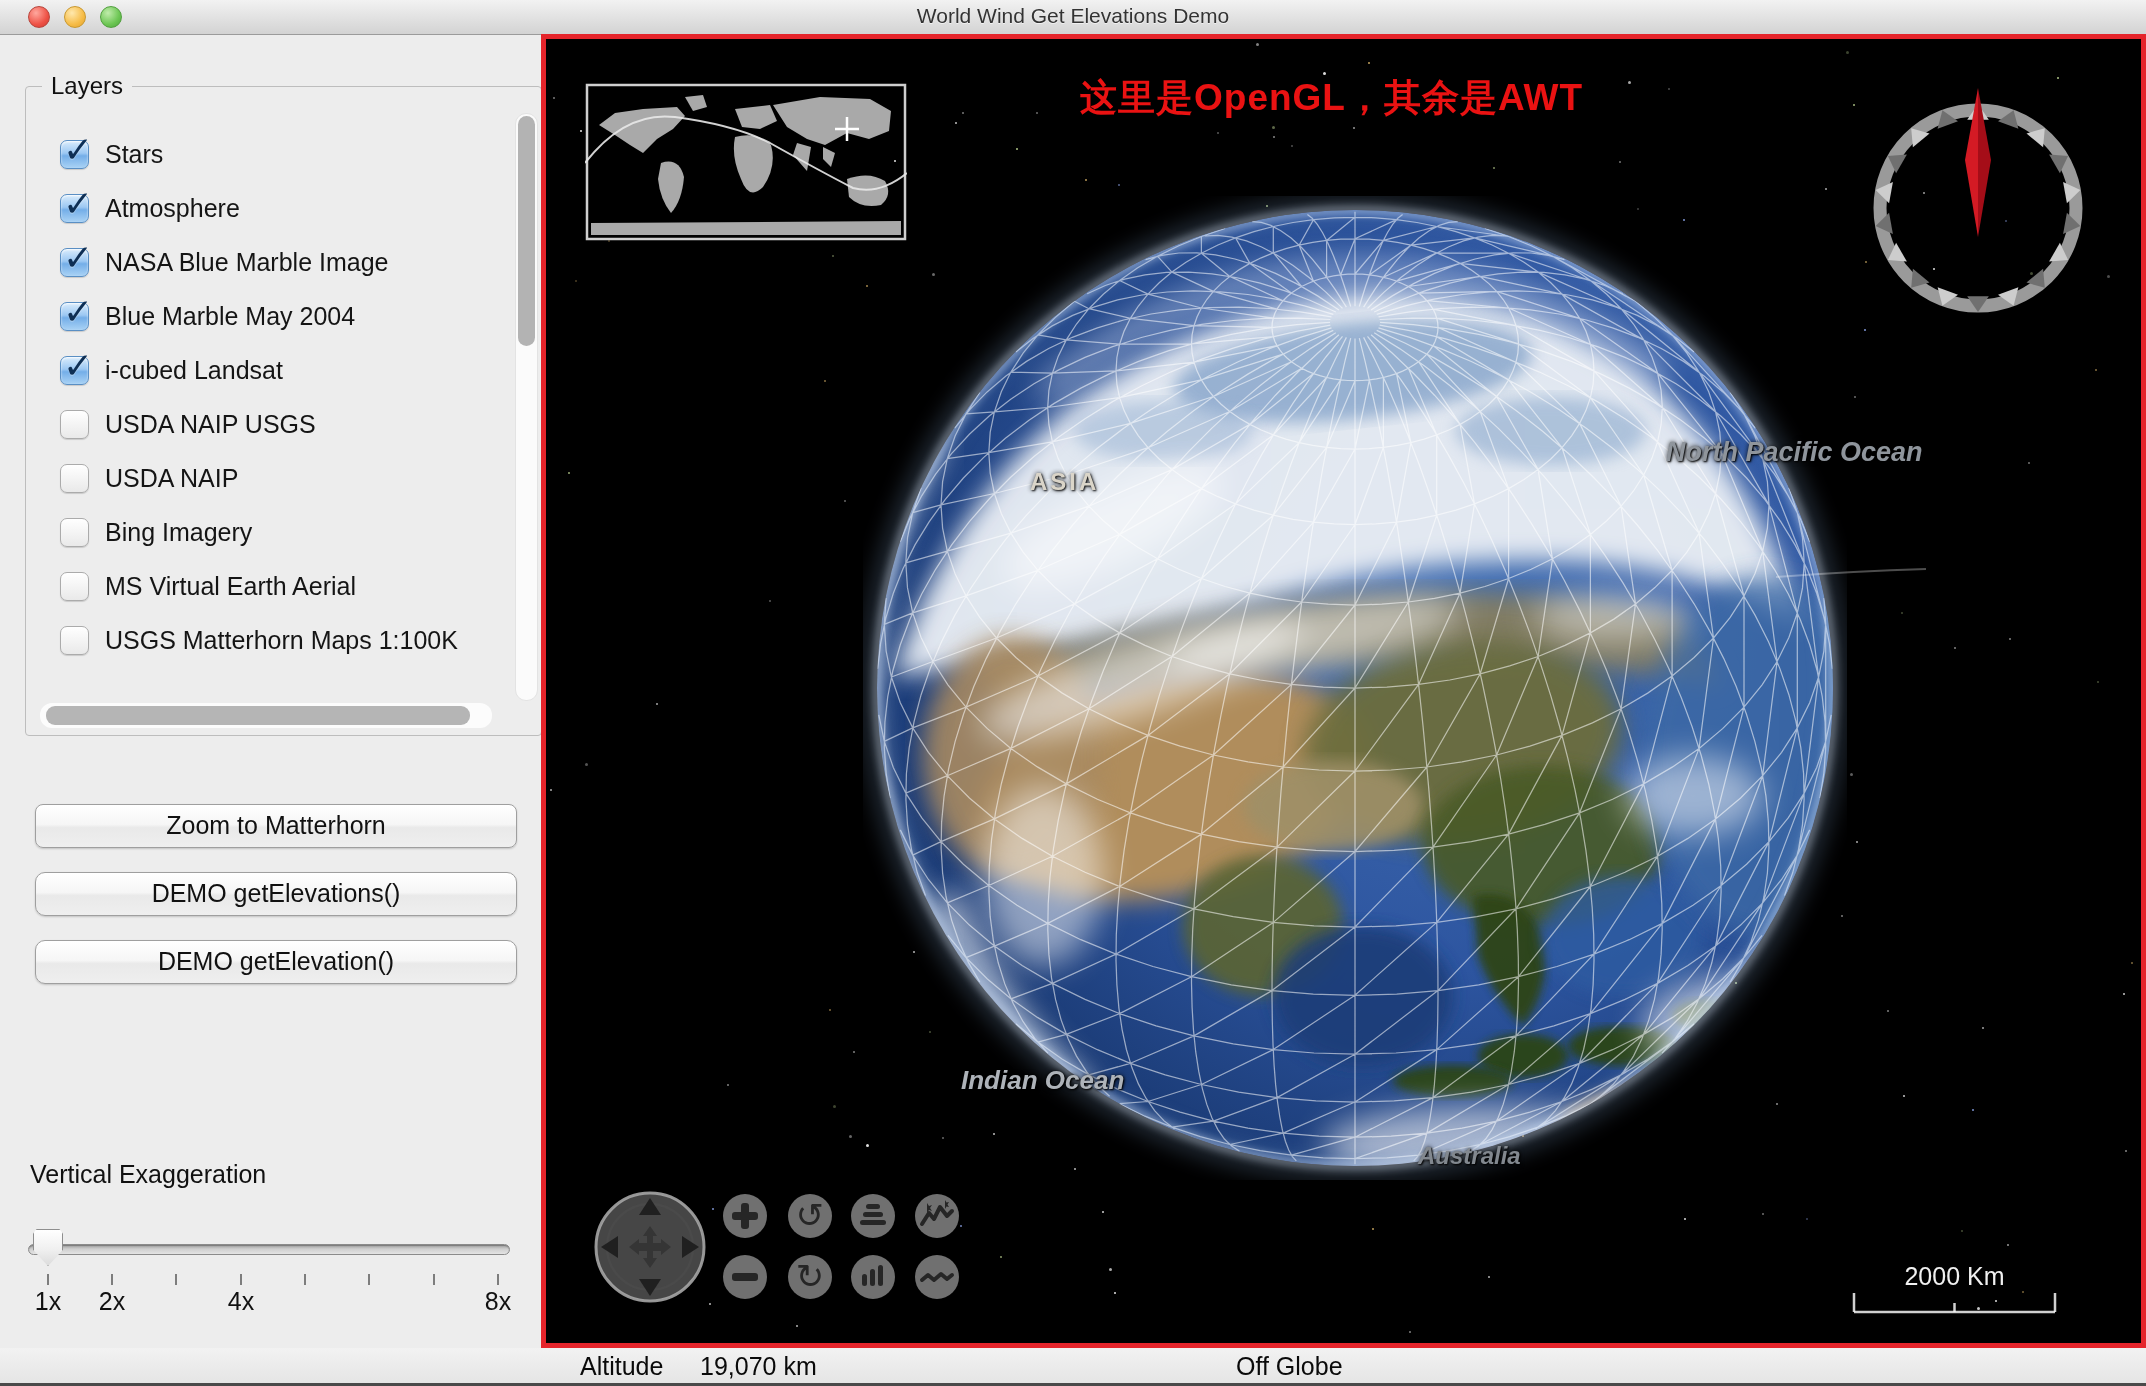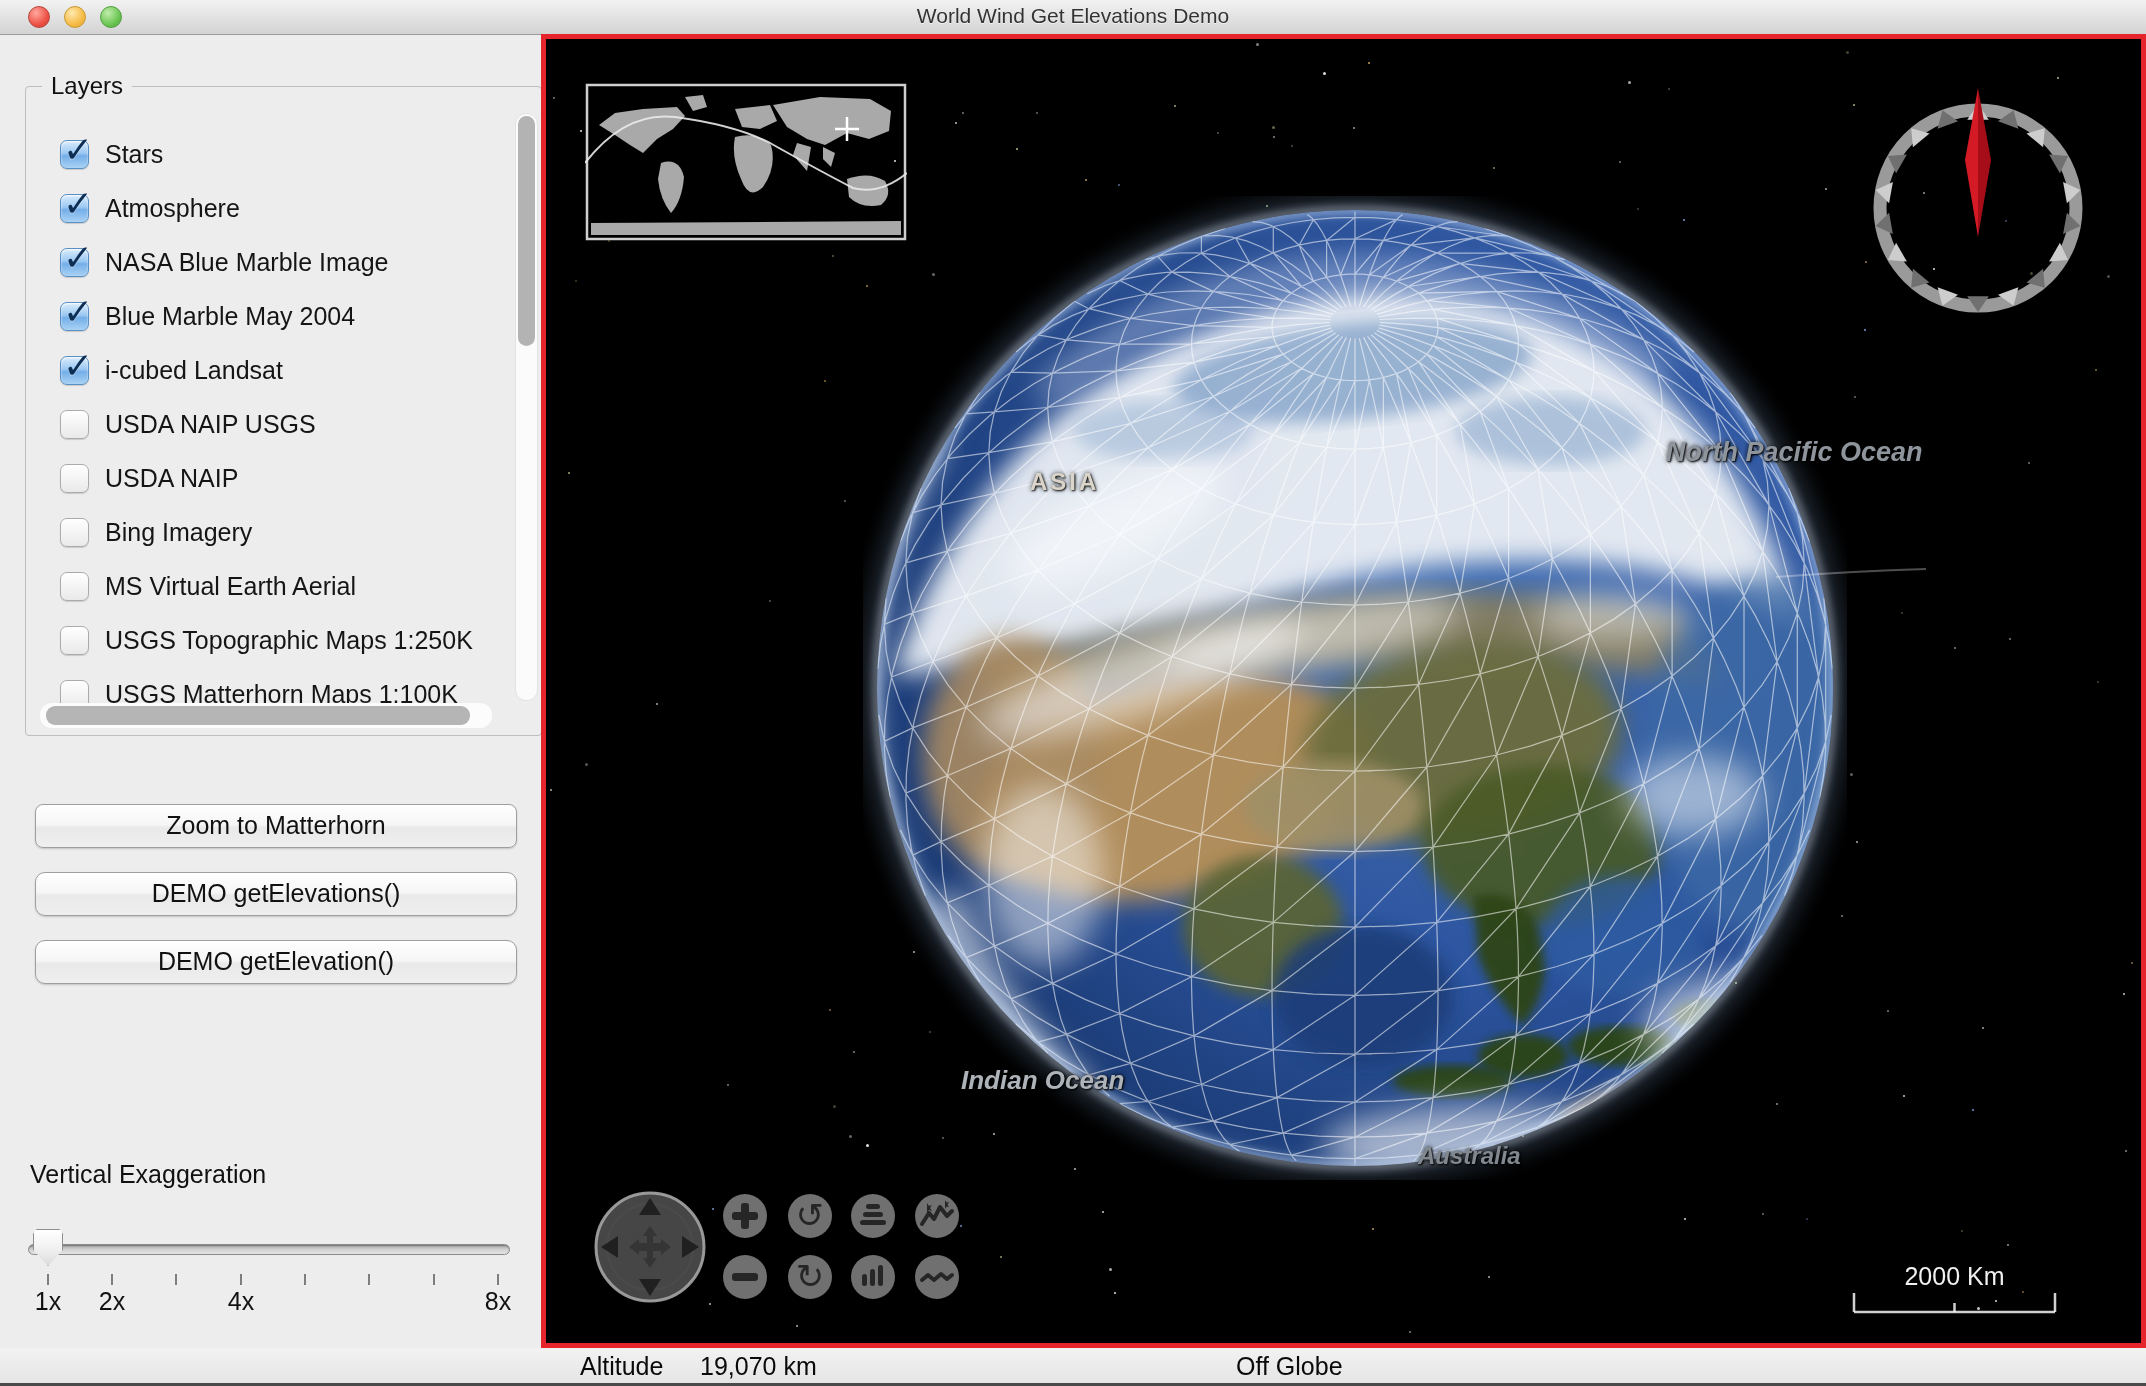--- a/index.html
+++ b/index.html
@@ -185,24 +185,20 @@
         <span class="cb unchecked"></span>
         <span class="layer-label">USDA NAIP</span>
       </div>
       <div class="layer-row">
         <span class="cb unchecked"></span>
         <span class="layer-label">Bing Imagery</span>
       </div>
       <div class="layer-row">
         <span class="cb unchecked"></span>
         <span class="layer-label">MS Virtual Earth Aerial</span>
-      </div>
-      <div class="layer-row">
-        <span class="cb unchecked"></span>
-        <span class="layer-label">USGS Topographic Maps 1:250K</span>
       </div>
       <div class="layer-row">
         <span class="cb unchecked"></span>
         <span class="layer-label">USGS Matterhorn Maps 1:100K</span>
       </div>
     </div>
   <div class="vscroll">
     <div class="vthumb"></div>
   </div>
   <div class="hscroll">
@@ -402,20 +398,21 @@
       <path d="M262,96 Q284,88 300,98 Q308,112 296,122 Q276,126 264,114 Z"></path>
       <path d="M6,140 L316,138 L316,152 L6,152 Z"></path>
     </g>
     <path d="M0,80 Q40,28 90,34 Q150,42 185,60 Q235,88 268,105 Q295,112 322,90" fill="none" stroke="#e8e8e8" stroke-width="2" opacity="0.9"></path>
     <g stroke="#ffffff" stroke-width="2.5">
       <line x1="250" y1="46" x2="274" y2="46"></line>
       <line x1="262" y1="34" x2="262" y2="58"></line>
     </g>
   </svg>
 
+  <div class="annotation">这里是OpenGL，其余是AWT</div>
 
   <svg class="compass" viewBox="0 0 220 240">
     <circle cx="110" cy="123" r="98" fill="none" stroke="#9a9a9a" stroke-width="13"></circle>
     <g id="compass-ticks">
         <polygon points="110.0,19.0 99.2,34.7 120.8,34.7" fill="#cdcdcd"></polygon>
         <polygon points="145.6,25.3 130.0,36.3 150.4,43.7" fill="#707070"></polygon>
         <polygon points="176.8,43.3 158.5,48.4 175.1,62.3" fill="#cdcdcd"></polygon>
         <polygon points="200.1,71.0 181.1,69.4 191.9,88.2" fill="#707070"></polygon>
         <polygon points="212.4,104.9 195.1,97.0 198.9,118.3" fill="#cdcdcd"></polygon>
         <polygon points="212.4,141.1 198.9,127.7 195.1,149.0" fill="#707070"></polygon>

